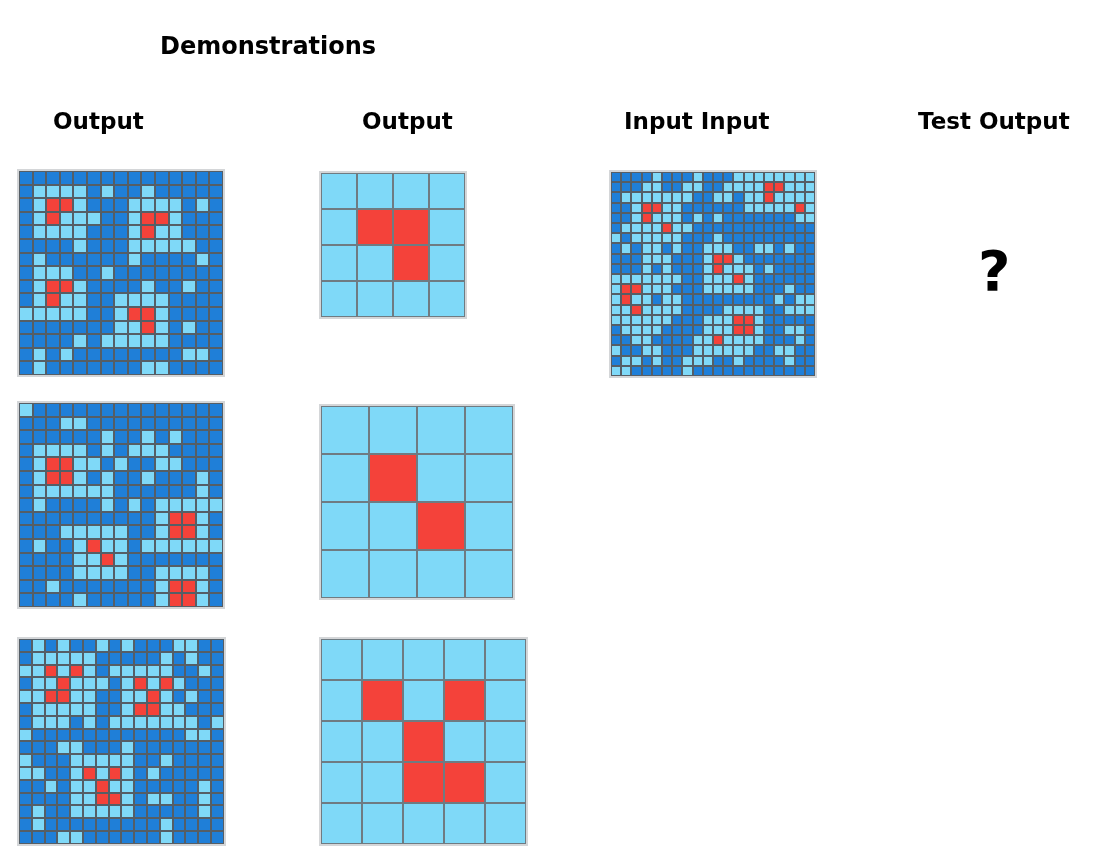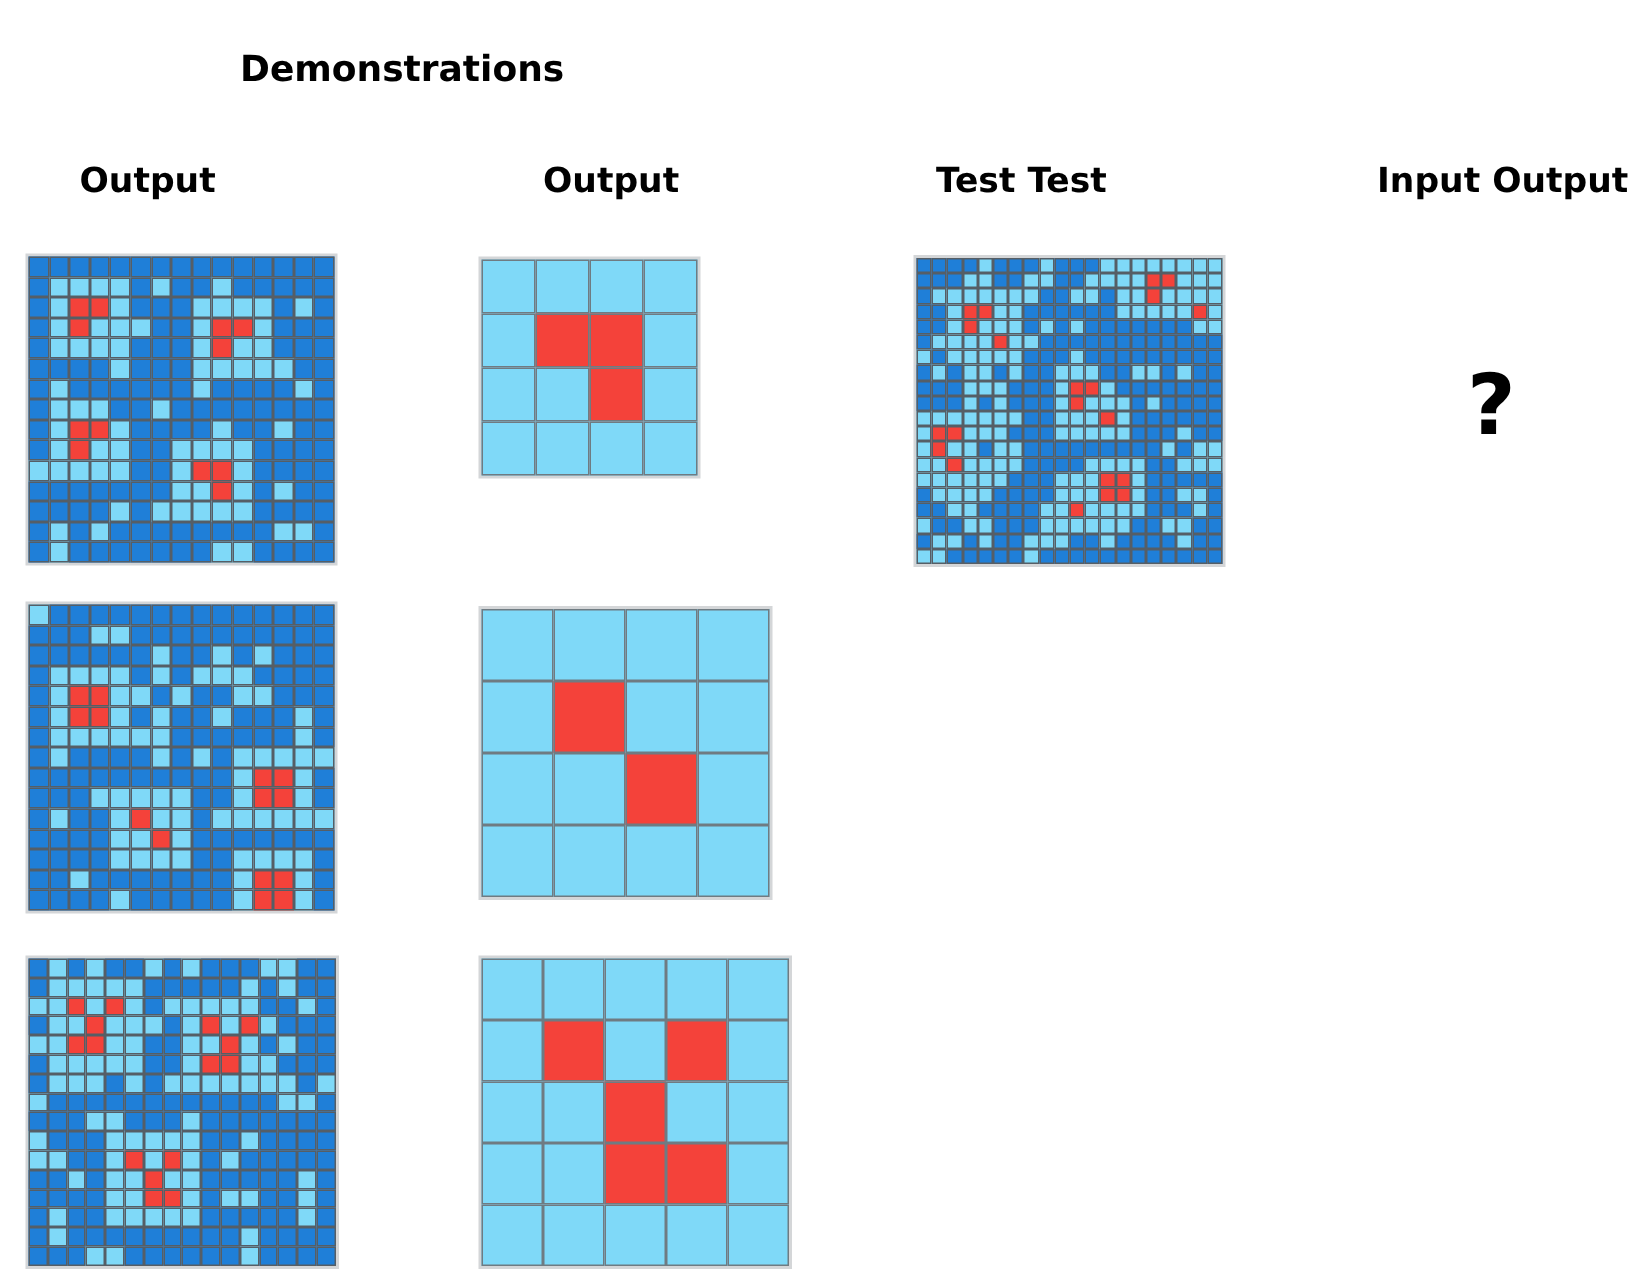--- a/index.html
+++ b/index.html
@@ -66,22 +66,22 @@
     line-height: 1;
   }
 </style>
 </head>
 <body>
 
 <div class="title" id="demos-title">Demonstrations</div>
 
 <div class="col-header" id="hdr-input">Output</div>
 <div class="col-header" id="hdr-output">Output</div>
-<div class="col-header" id="hdr-test-in">Test Test</div>
-<div class="col-header" id="hdr-test-out">Input Output</div>
+<div class="col-header" id="hdr-test-in">Input Input</div>
+<div class="col-header" id="hdr-test-out">Test Output</div>
 
 <div class="grid noise" style="left: 17px; top: 169px; width: 208px; height: 208px; grid-template-columns: repeat(15, 1fr); grid-template-rows: repeat(15, 1fr);">
     <div class="cell" style="background: rgb(31, 127, 216);"></div>
     <div class="cell" style="background: rgb(31, 127, 216);"></div>
     <div class="cell" style="background: rgb(31, 127, 216);"></div>
     <div class="cell" style="background: rgb(31, 127, 216);"></div>
     <div class="cell" style="background: rgb(31, 127, 216);"></div>
     <div class="cell" style="background: rgb(31, 127, 216);"></div>
     <div class="cell" style="background: rgb(31, 127, 216);"></div>
     <div class="cell" style="background: rgb(31, 127, 216);"></div>

